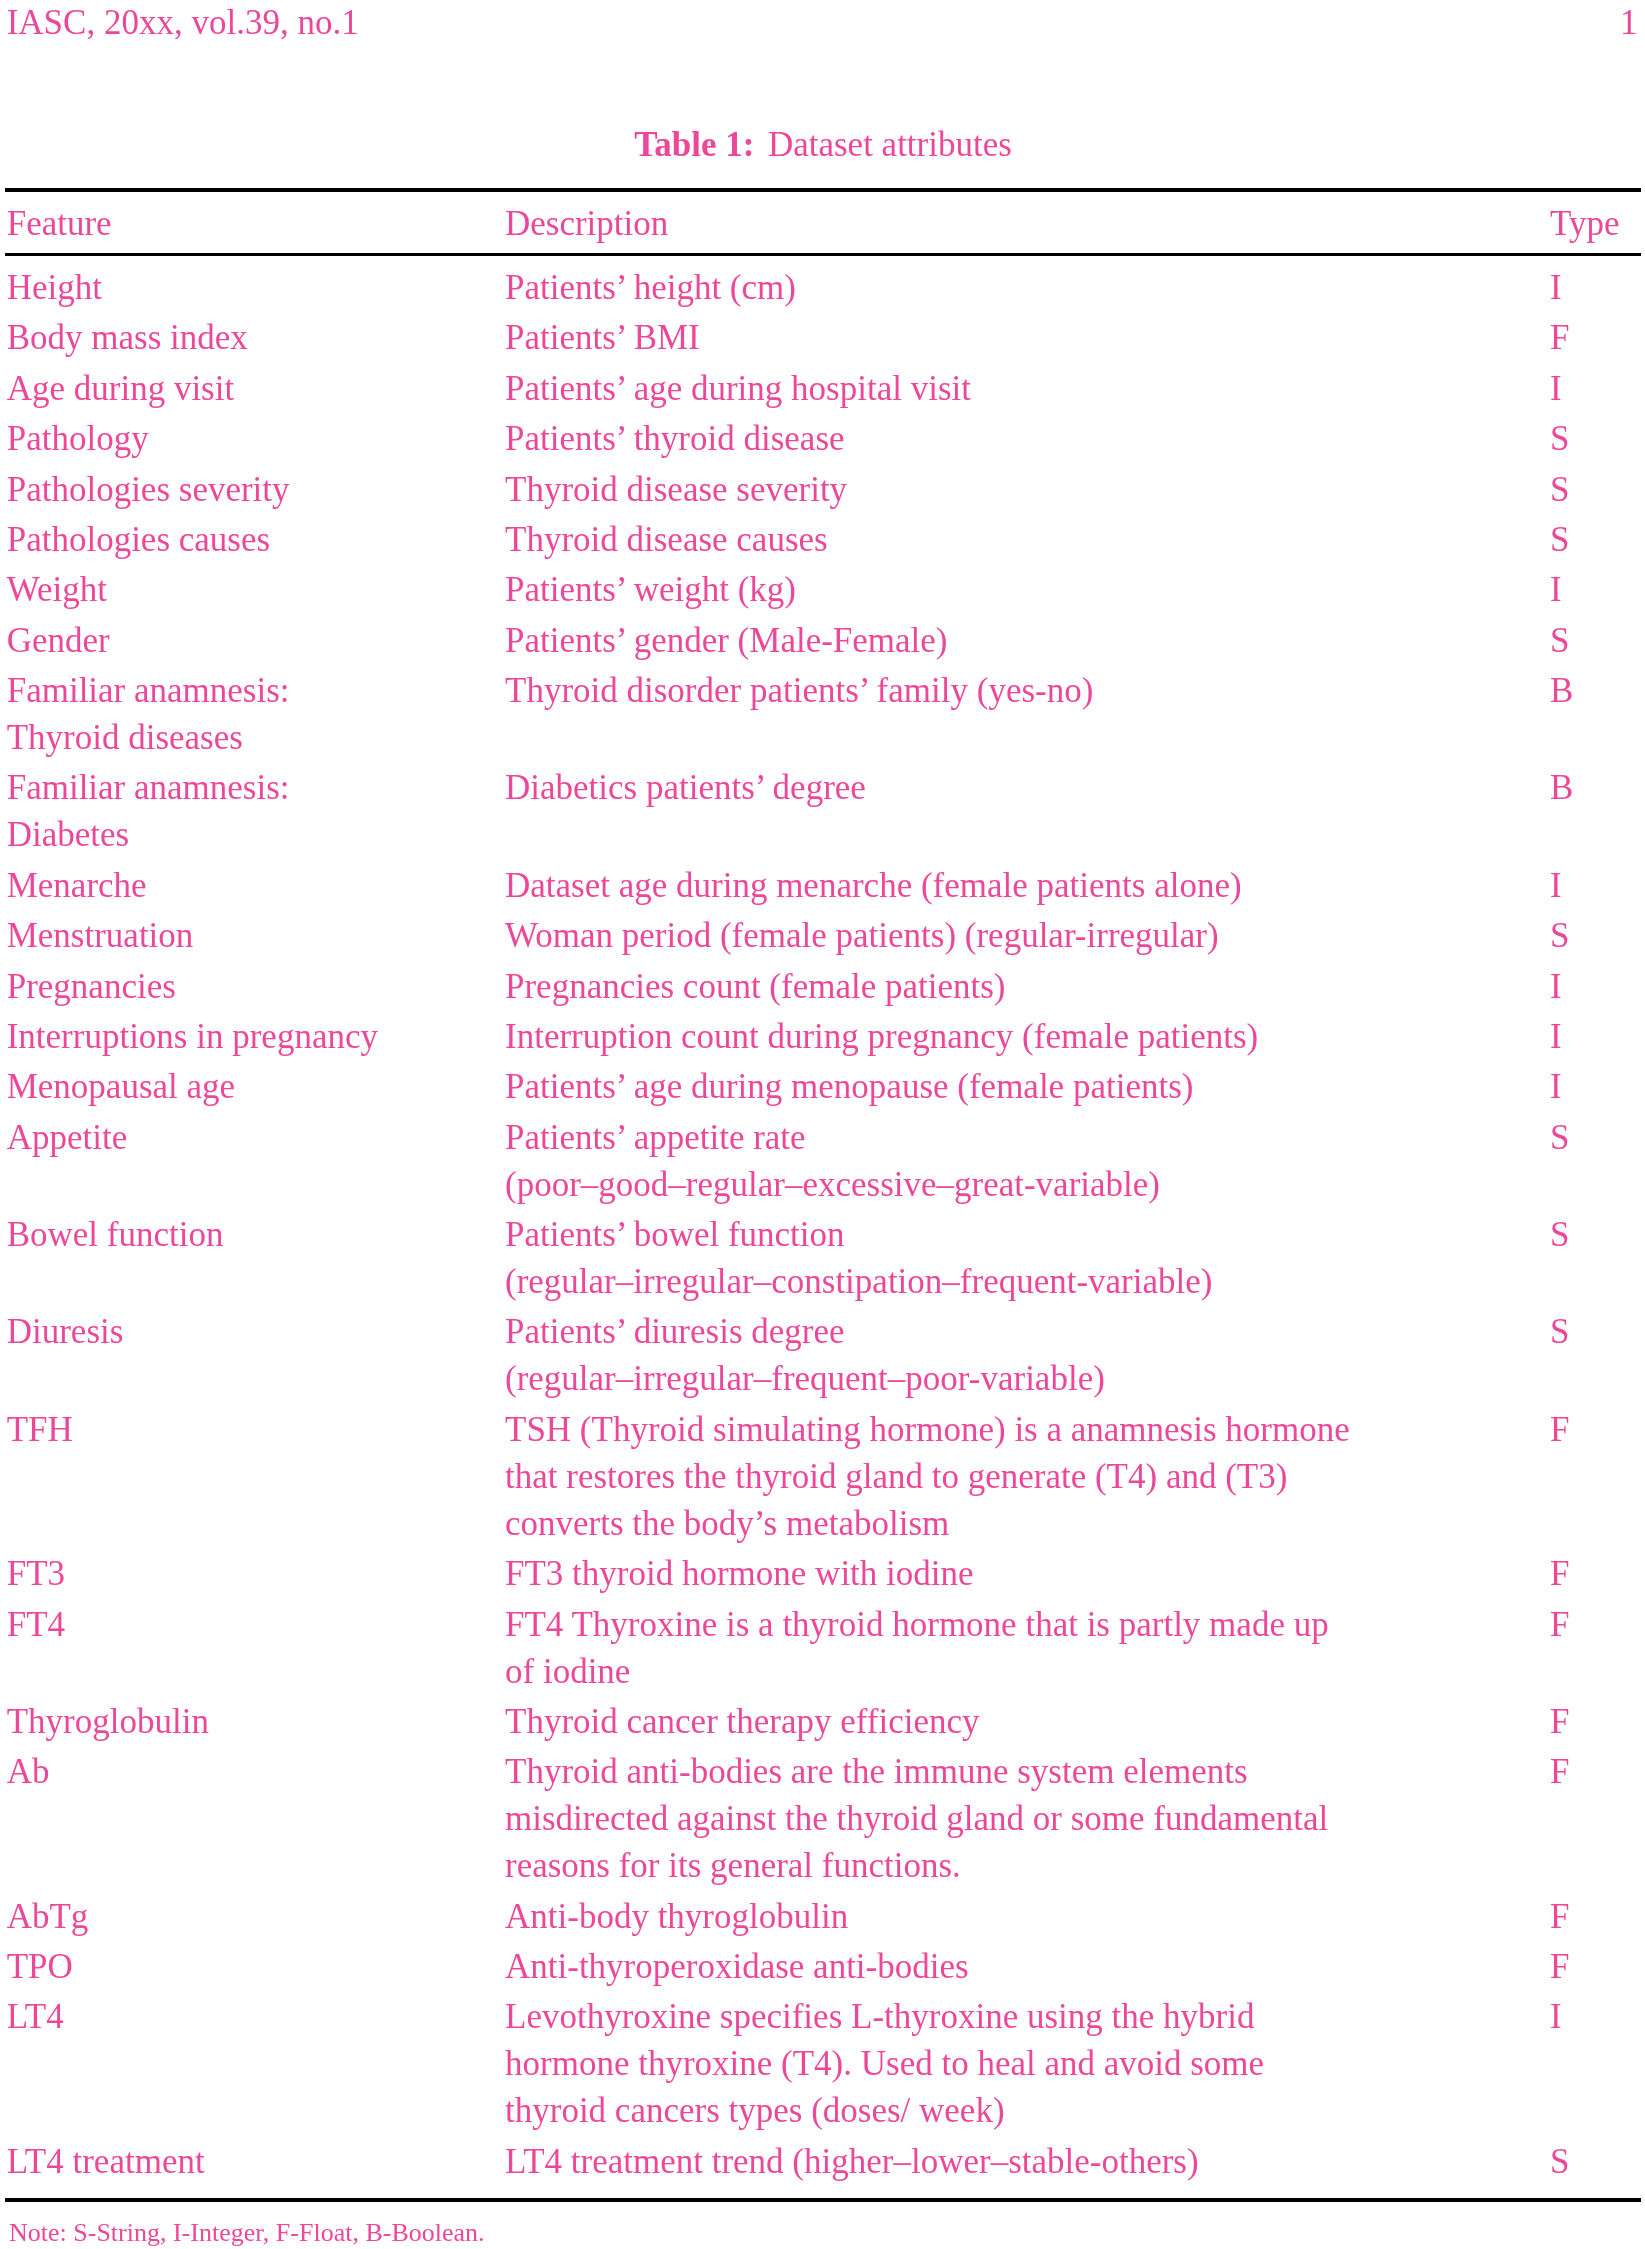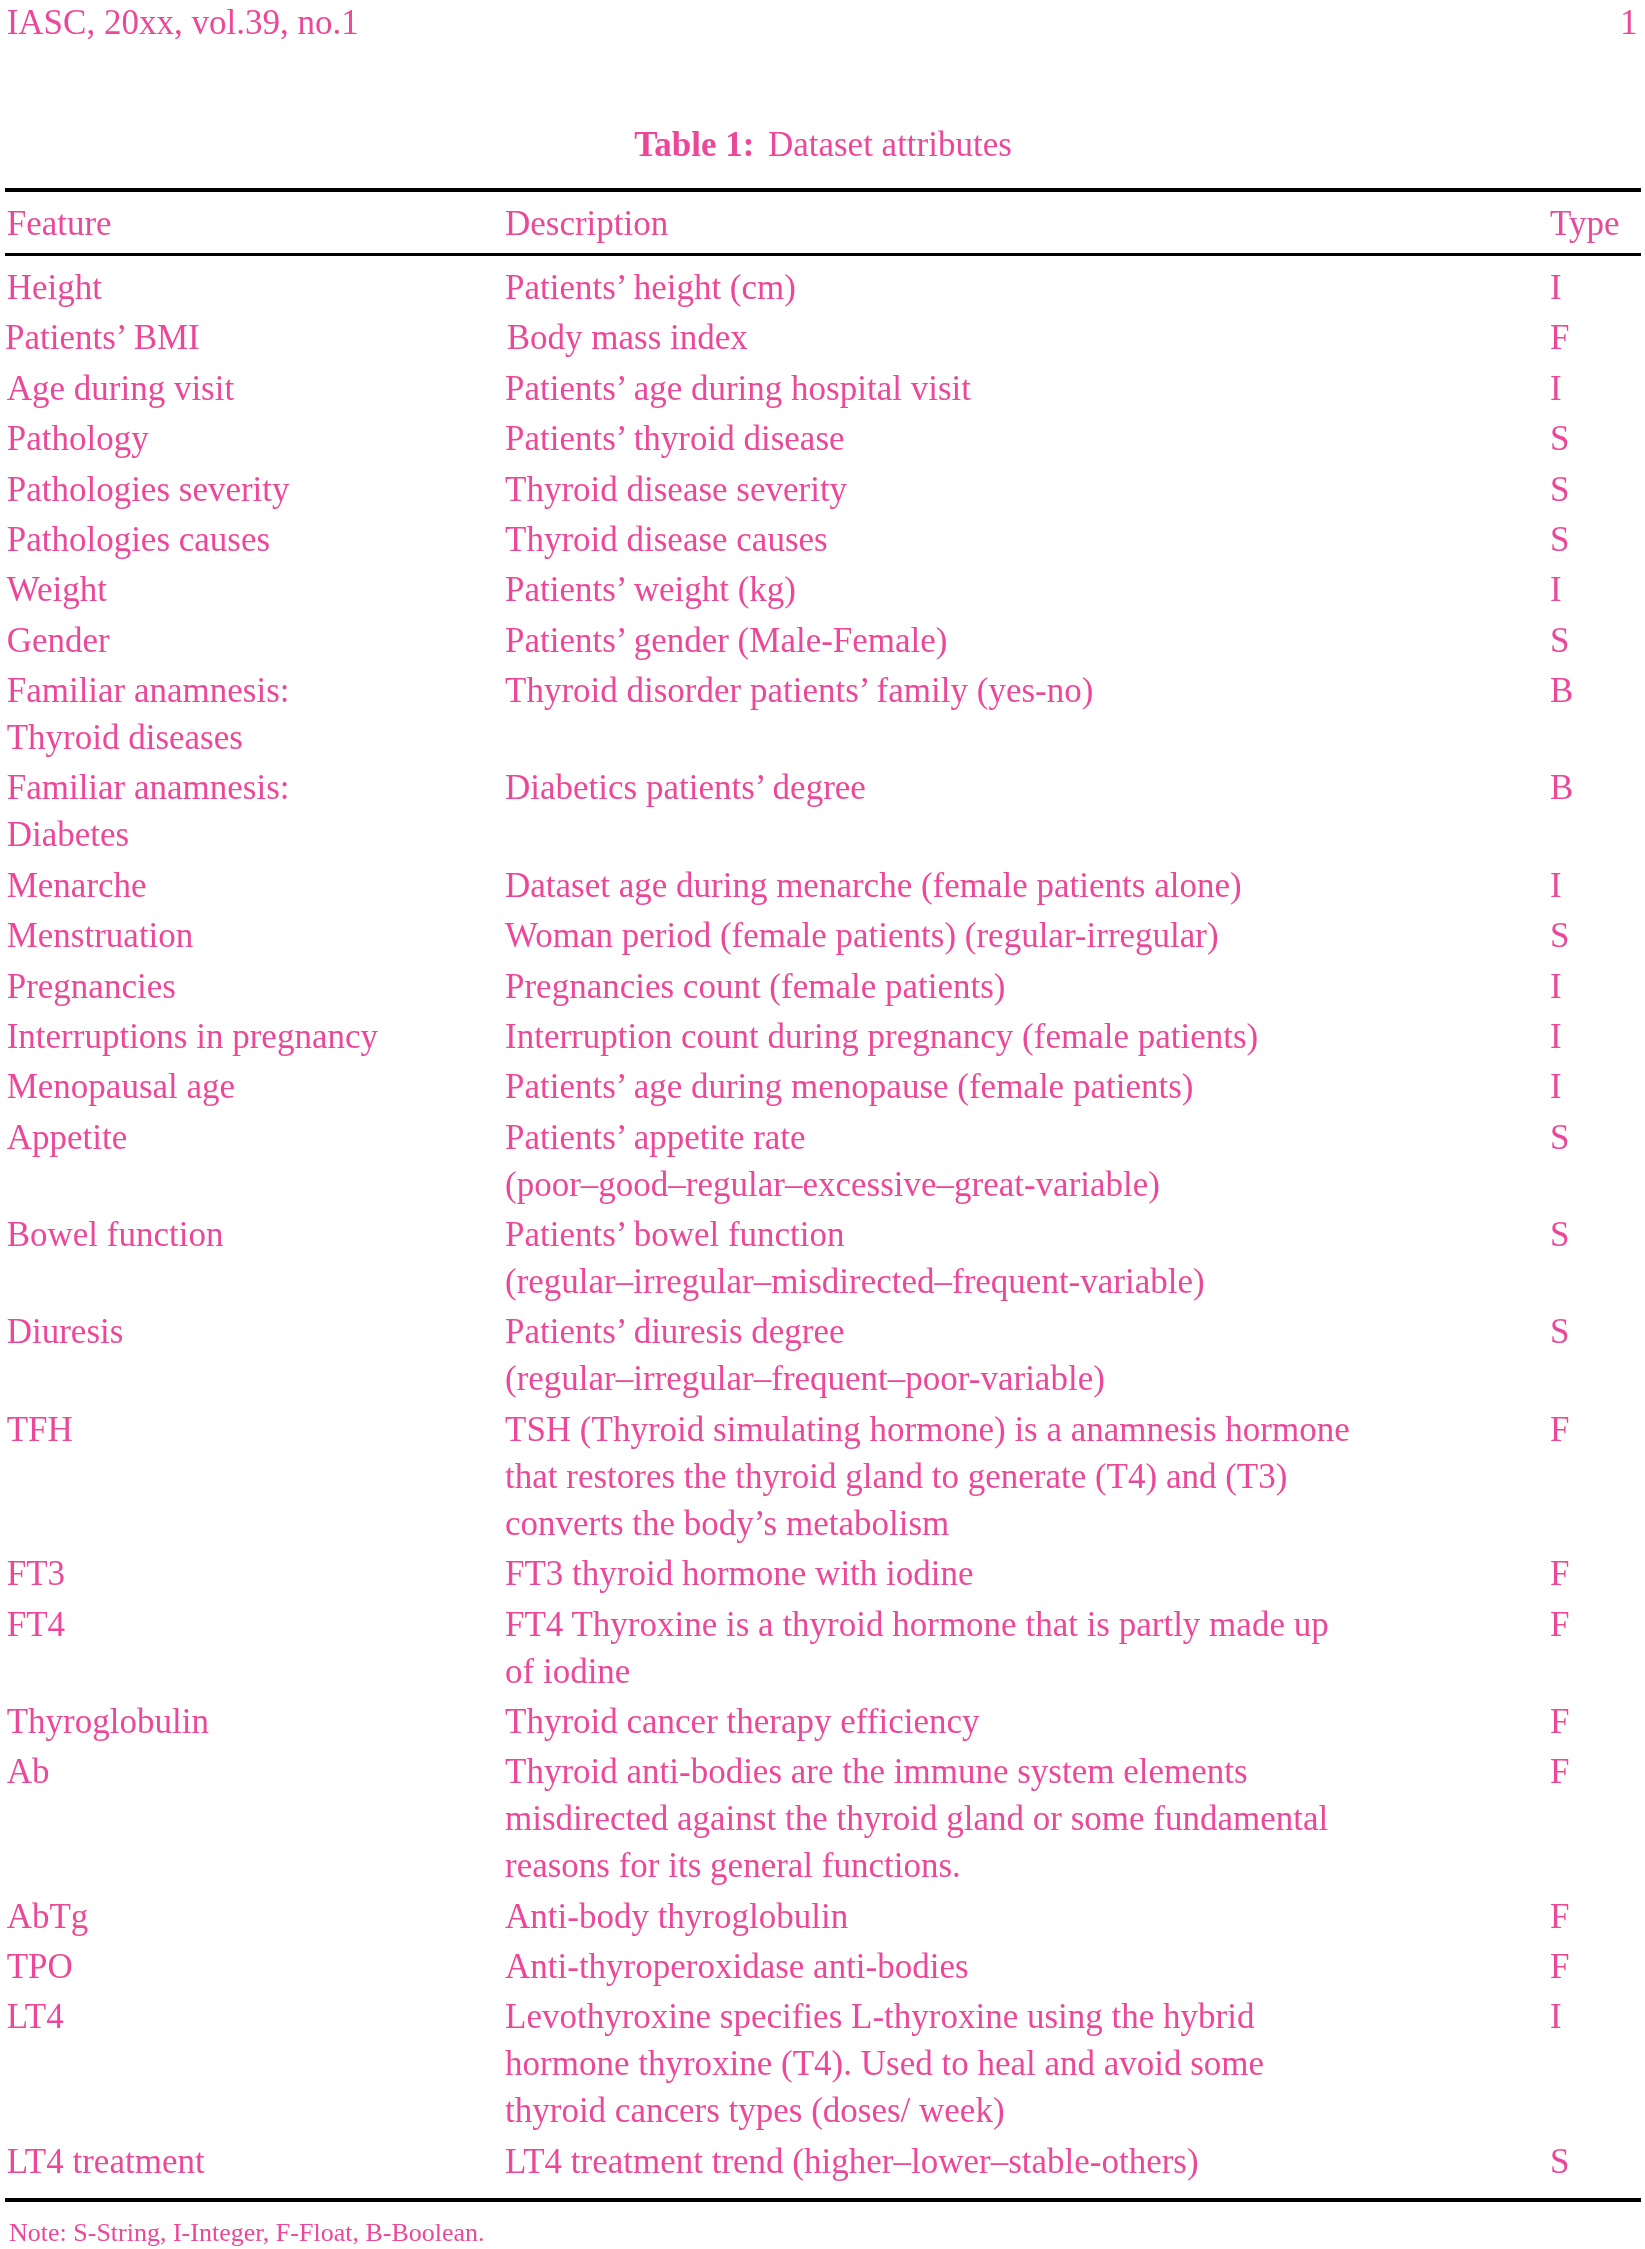--- a/index.html
+++ b/index.html
@@ -79,22 +79,22 @@
       <div class="cell desc">Description</div>
       <div class="cell type">Type</div>
     </div>
     <div class="tbody" id="tbody">
         <div class="row body-row">
           <div class="cell feature">Height</div>
           <div class="cell desc">Patients’ height (cm)</div>
           <div class="cell type">I</div>
         </div>
         <div class="row body-row">
+          <div class="cell feature">Body mass index</div>
           <div class="cell desc">Patients’ BMI</div>
-          <div class="cell feature">Body mass index</div>
           <div class="cell type">F</div>
         </div>
         <div class="row body-row">
           <div class="cell feature">Age during visit</div>
           <div class="cell desc">Patients’ age during hospital visit</div>
           <div class="cell type">I</div>
         </div>
         <div class="row body-row">
           <div class="cell feature">Pathology</div>
           <div class="cell desc">Patients’ thyroid disease</div>
@@ -159,21 +159,21 @@
         </div>
         <div class="row body-row">
           <div class="cell feature">Appetite</div>
           <div class="cell desc">Patients’ appetite rate
 (poor–good–regular–excessive–great-variable)</div>
           <div class="cell type">S</div>
         </div>
         <div class="row body-row">
           <div class="cell feature">Bowel function</div>
           <div class="cell desc">Patients’ bowel function
-(regular–irregular–misdirected–frequent-variable)</div>
+(regular–irregular–constipation–frequent-variable)</div>
           <div class="cell type">S</div>
         </div>
         <div class="row body-row">
           <div class="cell feature">Diuresis</div>
           <div class="cell desc">Patients’ diuresis degree
 (regular–irregular–frequent–poor-variable)</div>
           <div class="cell type">S</div>
         </div>
         <div class="row body-row">
           <div class="cell feature">TFH</div>

